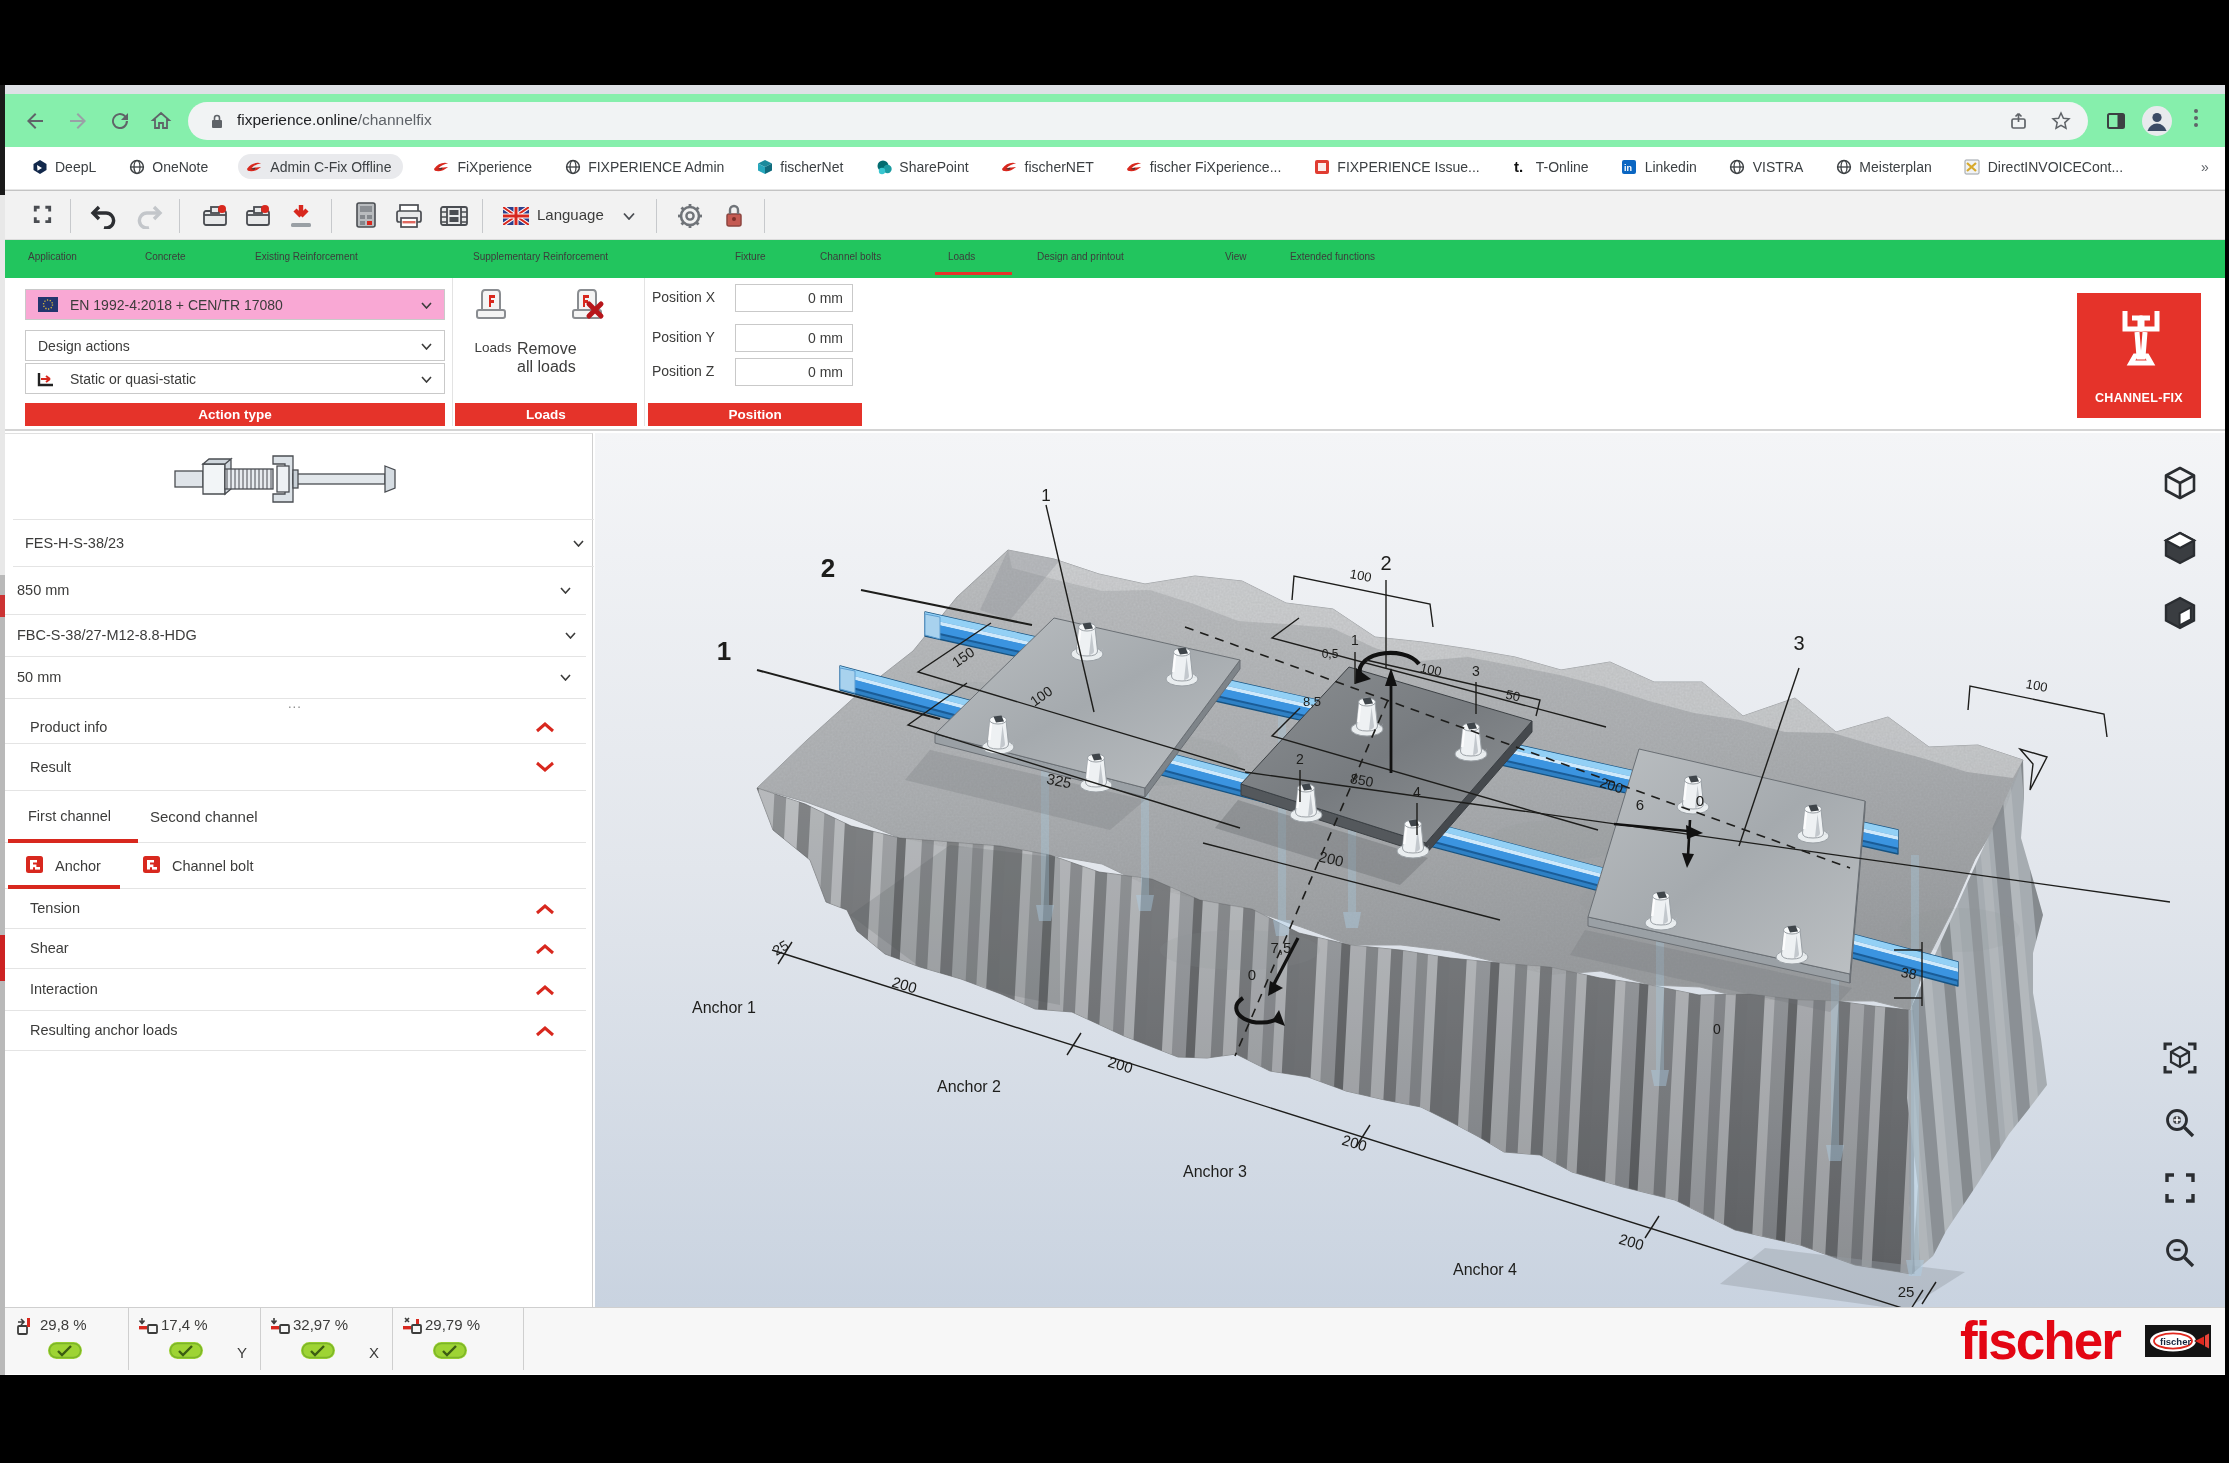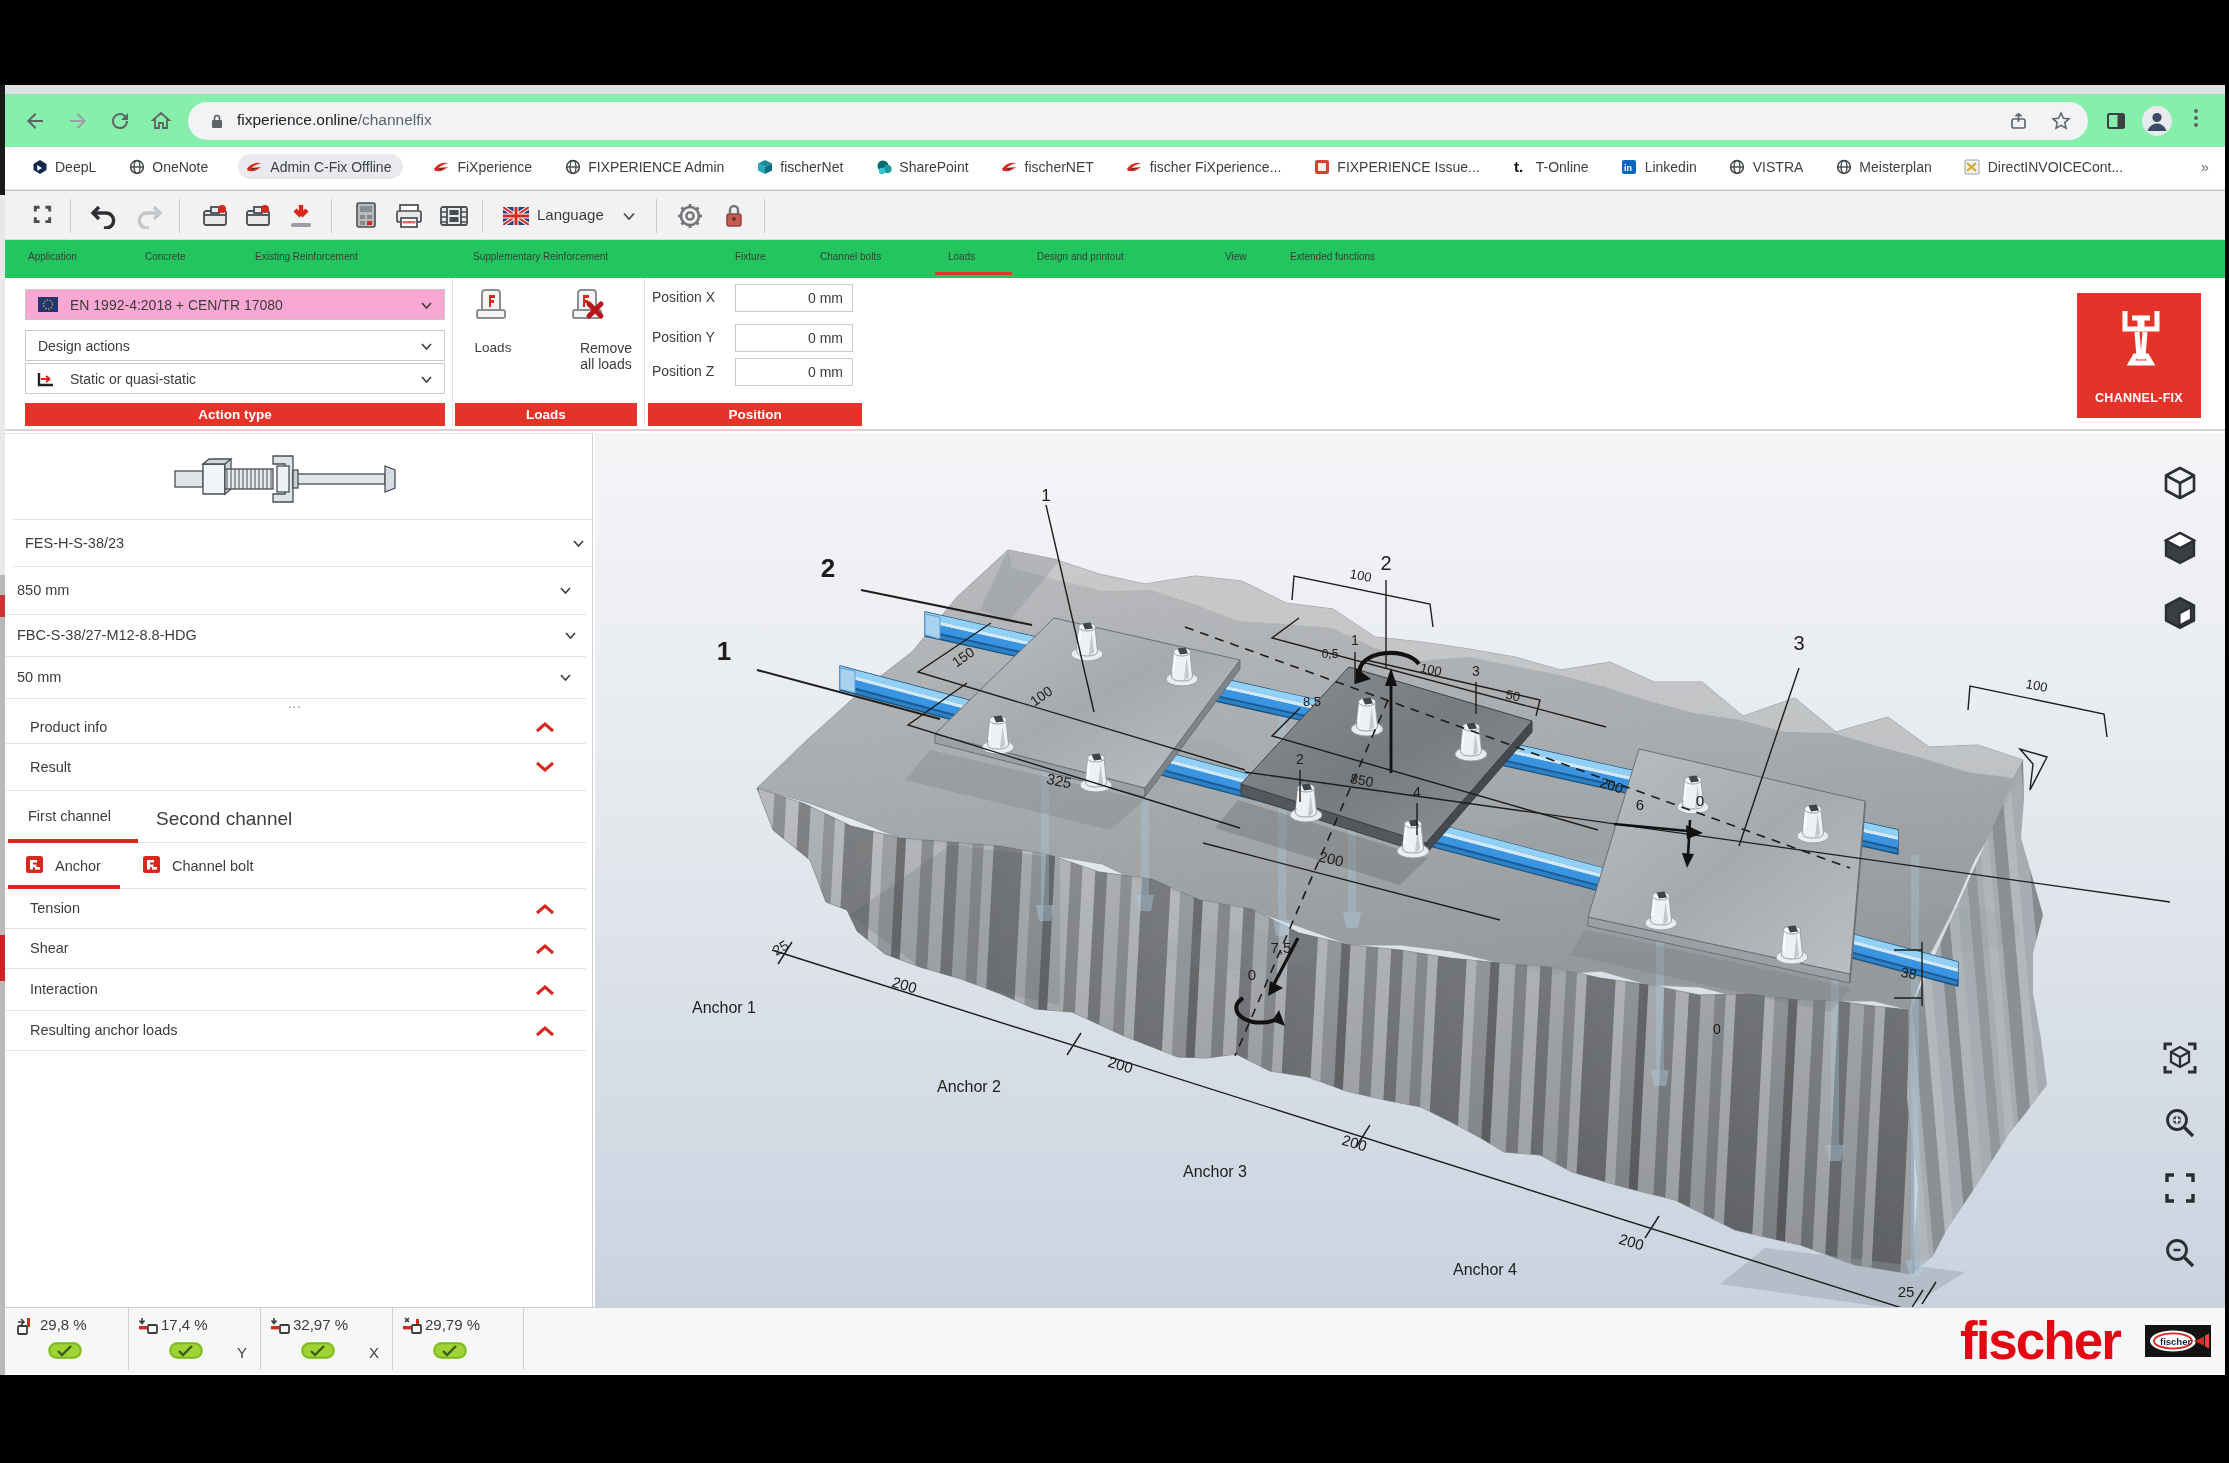--- a/index.html
+++ b/index.html
@@ -406,21 +406,21 @@
           <g fill="#f4f4f4" stroke="#8a8d91" stroke-width="2">
 <path d="M14 4 h12 q3 0 3 4 v16 h-18 V8 q0-4 3-4z"></path>
             <rect x="6" y="24" width="28" height="8" rx="2"></rect>
           </g>
 <path d="M16 9 h6 v3 h-4 v2h3v3h-3v4h-2z" fill="#d8281e"></path>
 <g stroke="#b7161b" stroke-width="5" stroke-linecap="round">
             <path d="M22 18 l12 12 M34 18 l-12 12"></path>
           </g>
         </svg>
       </div>
-  <div class="abs" style="left:556px;top:62px;width:90px;text-align:center;font-size:14px;color:#3c3c3b">Remove<br>all loads</div>
+  <div class="abs" style="left:512px;top:62px;width:90px;text-align:left;font-size:16px;color:#3c3c3b">Remove<br>all loads</div>
   <div class="abs" style="left:450px;top:125px;width:182px;height:23px;background:#e5332a;color:#fff;font-size:13.5px;font-weight:bold;text-align:center;line-height:23px">Loads</div>
   <div class="abs" style="left:639px;top:0px;width:1px;height:148px;background:#e3e3e3"></div>
   <div class="abs" style="left:647px;top:11px;font-size:14px;color:#3c3c3b">Position X</div>
   <div class="abs" style="left:647px;top:51px;font-size:14px;color:#3c3c3b">Position Y</div>
   <div class="abs" style="left:647px;top:85px;font-size:14px;color:#3c3c3b">Position Z</div>
   <div class="abs" style="left:730px;top:6px;width:118px;height:28px;border:1px solid #c9c9c9;font-size:14px;color:#3c3c3b;text-align:right;line-height:27px;padding-right:9px">0 mm</div>
   <div class="abs" style="left:730px;top:46px;width:118px;height:28px;border:1px solid #c9c9c9;font-size:14px;color:#3c3c3b;text-align:right;line-height:27px;padding-right:9px">0 mm</div>
   <div class="abs" style="left:730px;top:80px;width:118px;height:28px;border:1px solid #c9c9c9;font-size:14px;color:#3c3c3b;text-align:right;line-height:27px;padding-right:9px">0 mm</div>
   <div class="abs" style="left:643px;top:125px;width:214px;height:23px;background:#e5332a;color:#fff;font-size:13.5px;font-weight:bold;text-align:center;line-height:23px">Position</div>
   <div class="abs" style="left:2072px;top:15px;width:124px;height:125px;background:#e5332a;z-index:5">
@@ -510,21 +510,21 @@
   <div class="abs" style="left:0;top:310px;width:581px;height:47px;border-bottom:1px solid #e4e4e4">
     <span class="abs" style="left:25px;top:15px;font-size:14.5px;color:#3c3c3b">Result</span>
         <span class="abs ic" style="left:530px;top:17px">
           <svg width="20" height="12" viewBox="0 0 20 12" style="">
             <path d="M2 2 L10 9 L18 2" fill="none" stroke="#d8281e" stroke-width="3"></path>
           </svg>
         </span>
       </div>
   <div class="abs" style="left:0;top:357px;width:581px;height:52px;border-bottom:1px solid #e4e4e4">
     <span class="abs" style="left:23px;top:17px;font-size:14.5px;color:#3c3c3b">First channel</span>
-    <span class="abs" style="left:151px;top:17px;font-size:19px;color:#3c3c3b">Second channel</span>
+    <span class="abs" style="left:145px;top:17px;font-size:15px;color:#3c3c3b">Second channel</span>
     <div class="abs" style="left:3px;top:48px;width:130px;height:4px;background:#d8281e"></div>
   </div>
   <div class="abs" style="left:0;top:409px;width:581px;height:46px;border-bottom:1px solid #e4e4e4">
     <span class="abs ic" style="left:21px;top:13px">
           <svg width="17" height="17" viewBox="0 0 17 17" style="">
             <rect width="17" height="17" rx="2.5" fill="#d8281e"></rect>
             <path d="M4 4 h7 v2.6 h-4 v2 h3.4 v2.6 h-3.4 v2.4 h-3z" fill="#fff"></path>
             <rect x="9" y="11" width="5" height="2.6" fill="#fff"></rect>
           </svg>
         </span>

